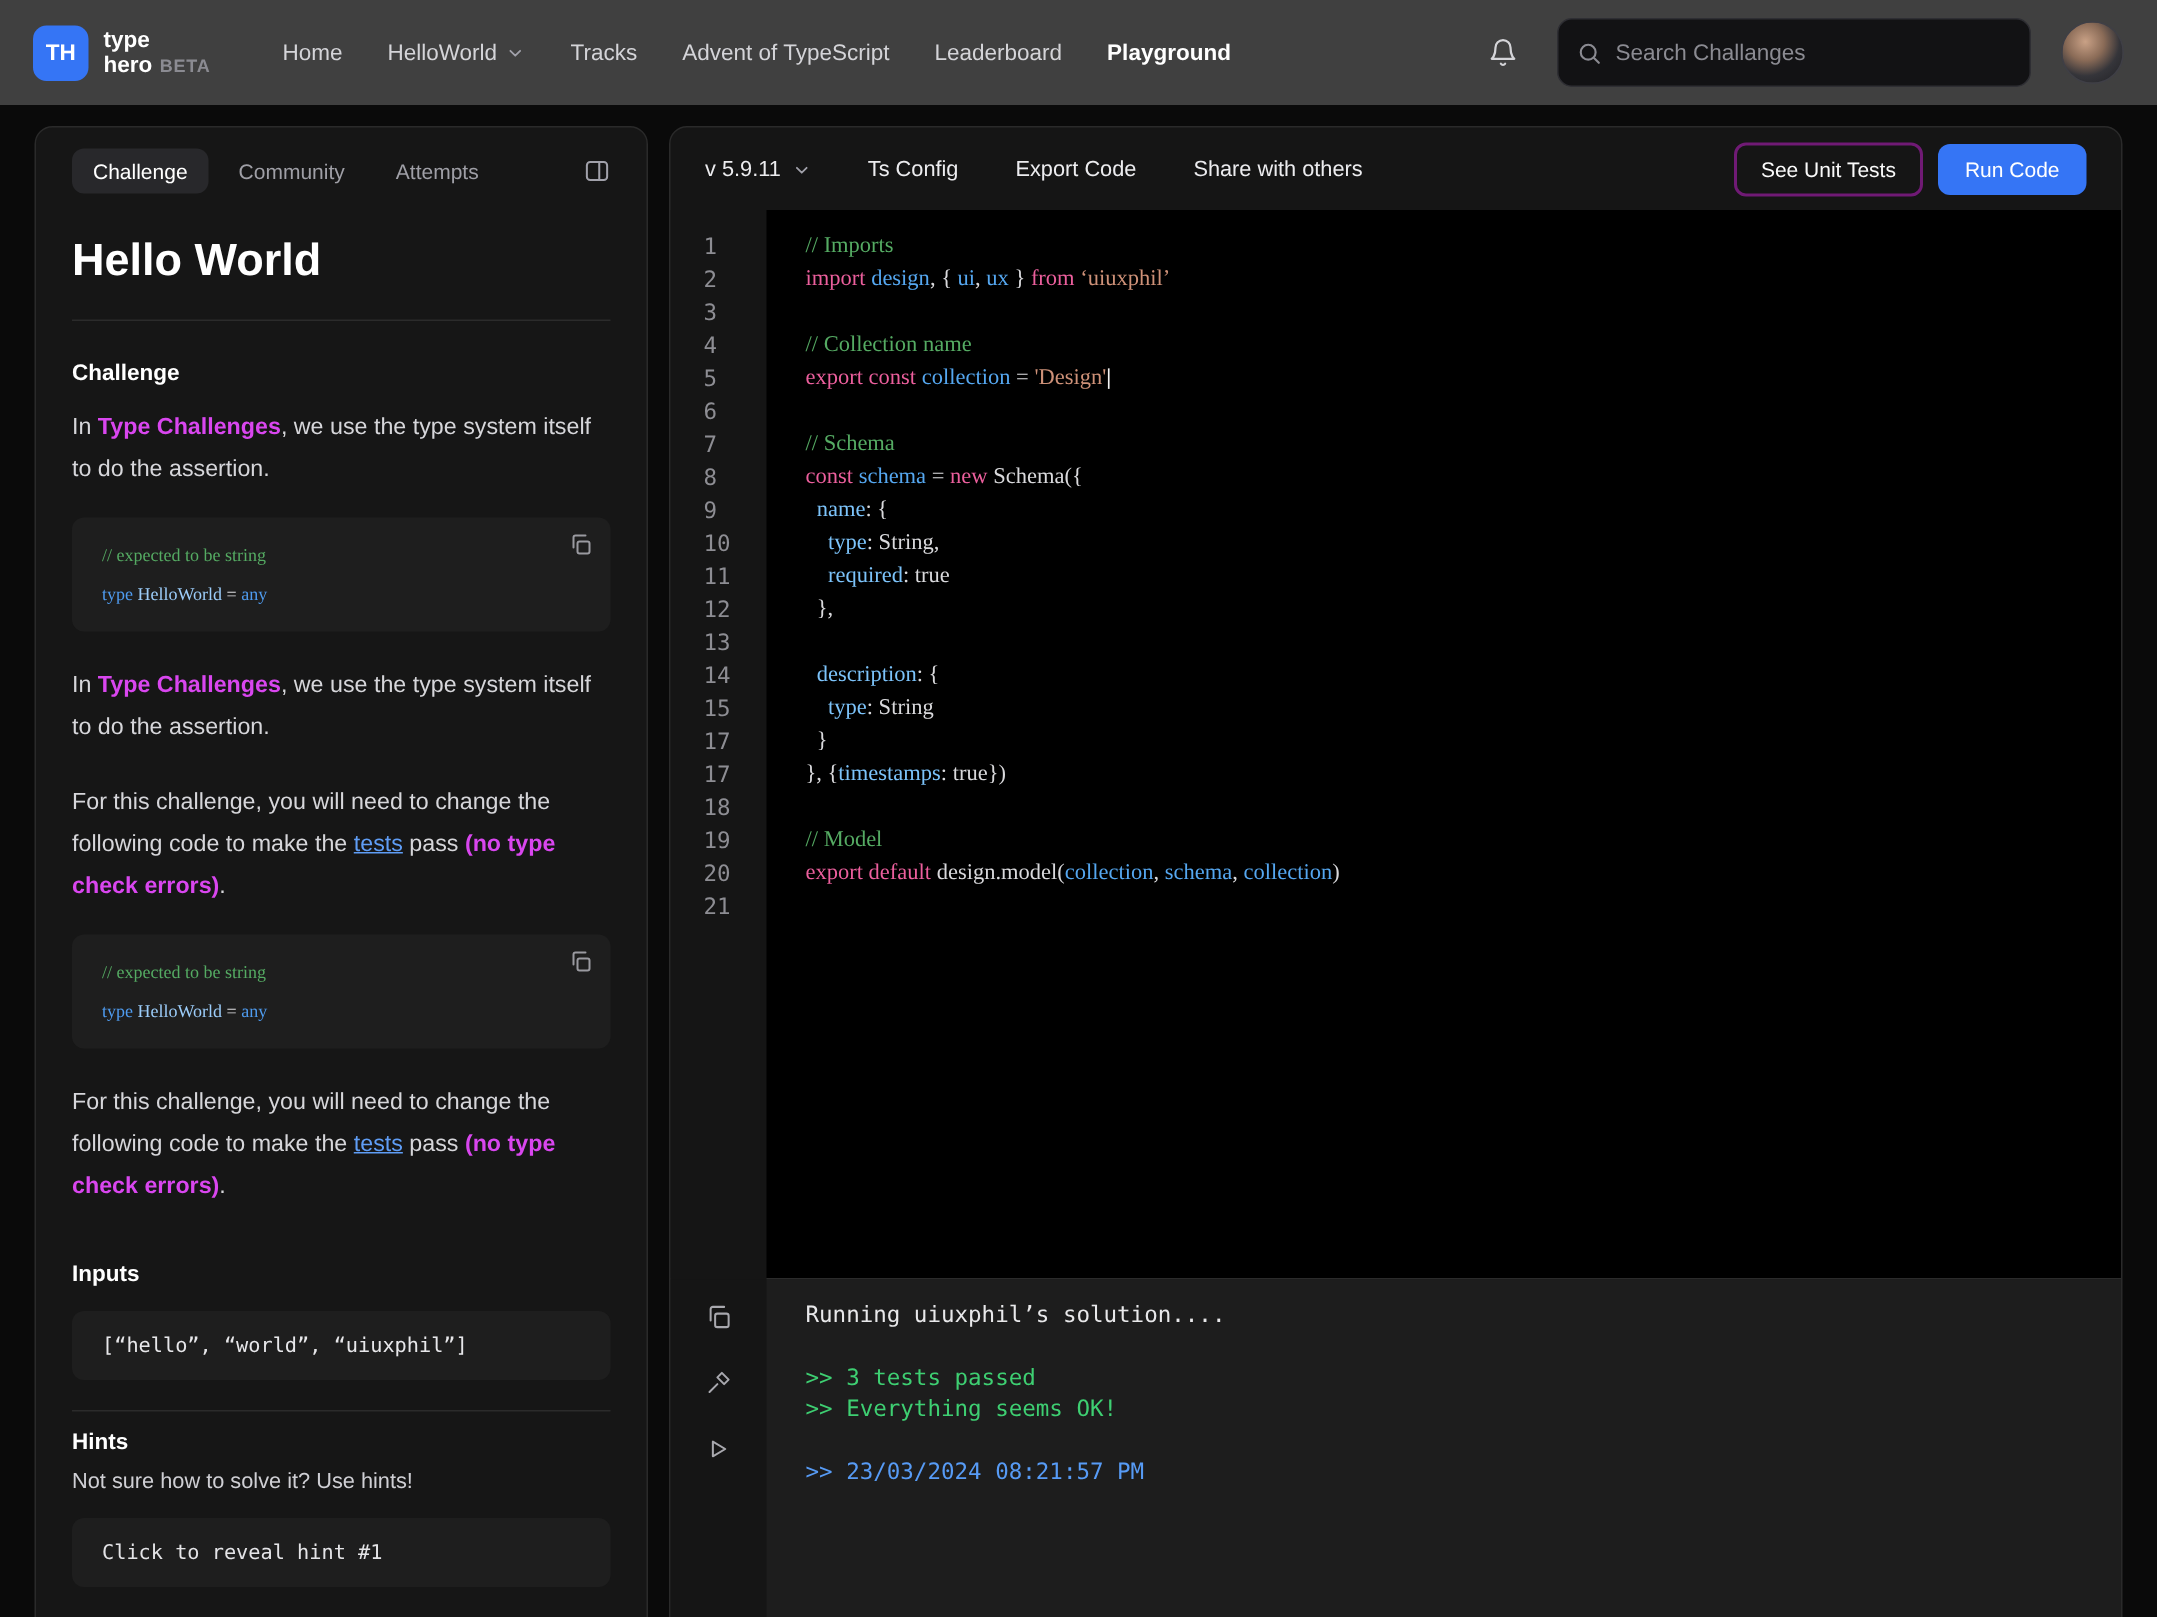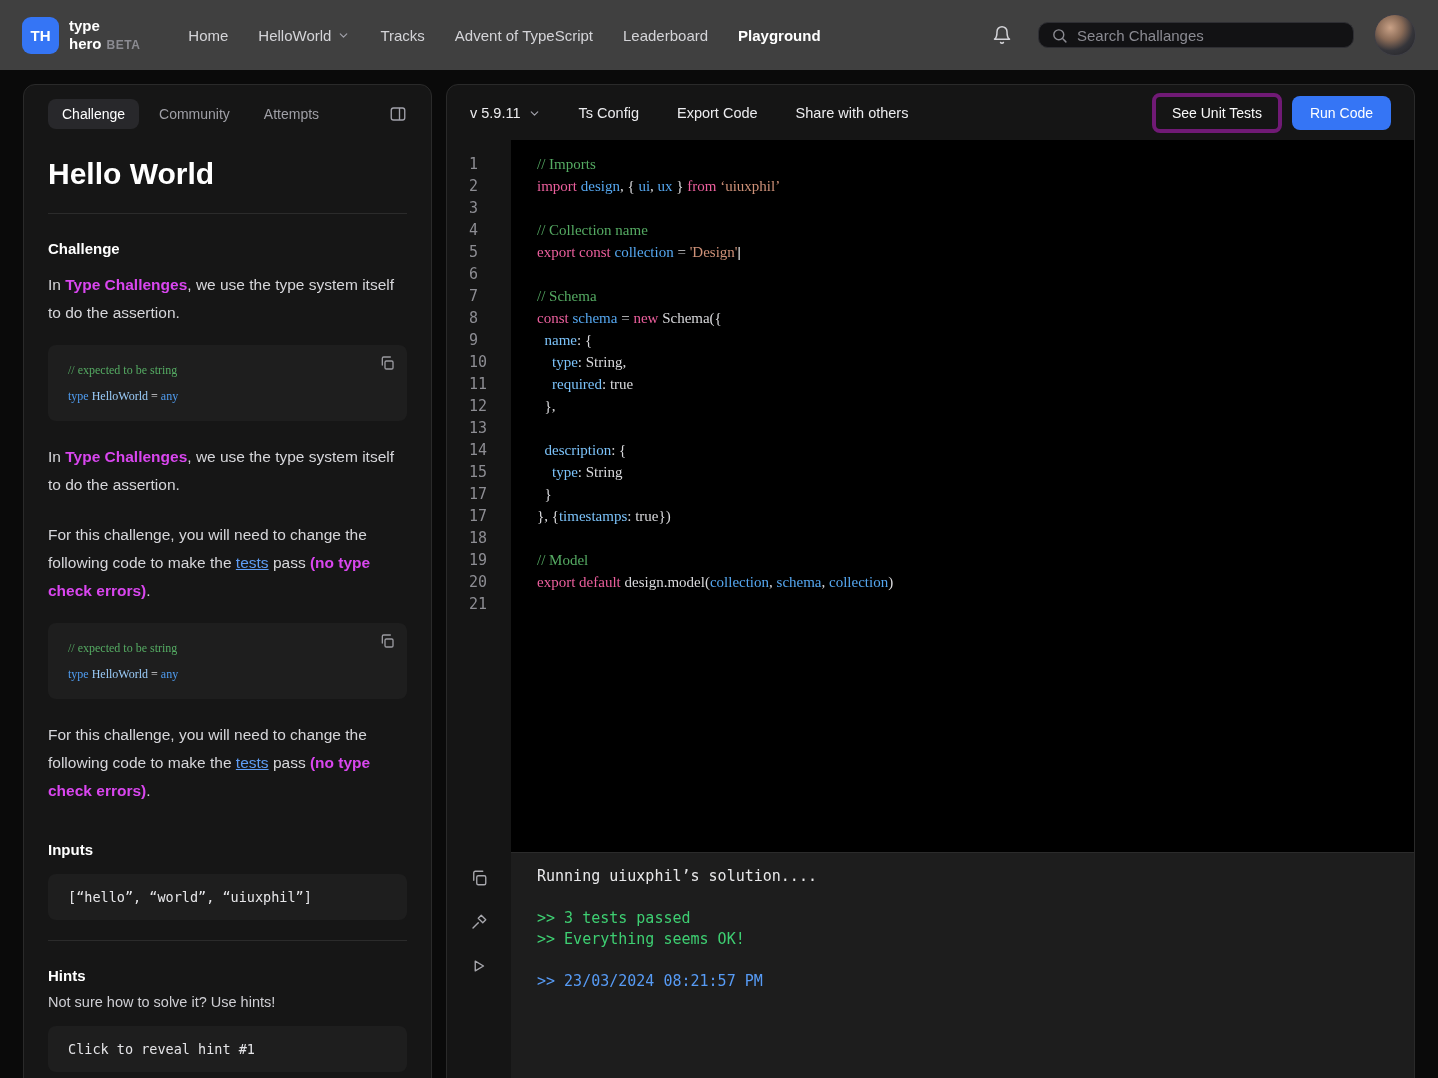--- a/index.html
+++ b/index.html
@@ -13,21 +13,21 @@
   display:flex;align-items:center;justify-content:center;font-weight:700;font-size:15px;color:#fff}
 .brand-text{margin-left:10px;font-weight:700;font-size:15px;line-height:1.15;color:#fff}
 .brand-line2{display:flex;align-items:baseline}
 .beta{font-size:12px;color:#8b8b92;font-weight:600;margin-left:5px;letter-spacing:.5px}
 .nav-items{display:flex;gap:30px;margin-left:48px;align-items:center}
 .nav-item{color:#d4d4d8;font-size:15px;cursor:pointer;display:flex;align-items:flex-start;gap:6px;white-space:nowrap}
 .nav-item.active{color:#fff;font-weight:600}
 .chev{display:inline-flex;color:#a1a1aa;margin-top:2px}
 .nav-right{margin-left:auto;display:flex;align-items:center;gap:20px}
 .bell{color:#d4d4d8;display:flex;cursor:pointer;margin-right:6px}
-.search-box{width:316px;height:26px;border:1px solid #2e2e33;border-radius:10px;background:#121214;
+.search-box{width:316px;height:46px;border:1px solid #2e2e33;border-radius:10px;background:#121214;
   display:flex;align-items:center;padding:0 12px;gap:9px}
 .search-box input{background:transparent;border:none;outline:none;color:#e4e4e7;font-size:15px;flex:1;
   font-family:"Liberation Sans","DejaVu Sans",sans-serif}
 .search-box input::placeholder{color:#8b8b92}
 .avatar{width:42px;height:42px;border-radius:50%;border:1px solid #3f3f46;cursor:pointer;
   background:radial-gradient(circle at 38% 32%,#c9a186 0%,#8a6b57 34%,#35353a 62%,#202024 100%)}
 
 
 .main{display:flex;gap:14px;padding:14px 23px 0}
 .left-panel{width:409px;min-width:409px;height:1100px;background:#161616;border:1px solid #2a2a2a;
@@ -57,21 +57,21 @@
 .divider2{border:none;height:1px;background:#2b2b2b;margin-top:20px}
 .hints-sub{font-size:14.5px;color:#cfcfd4;margin-top:10px}
 .hint-block{background:#1e1e1e;border-radius:8px;padding:15px 20px;margin-top:16px;cursor:pointer;
   font-family:"DejaVu Sans Mono","Liberation Mono",monospace;font-size:13.5px;color:#e4e4e7;min-height:46px}
 
 
 .toolbar{height:55px;min-height:55px;display:flex;align-items:center;padding:0 23px;gap:38px;
   font-size:14.5px;color:#ececef}
 .toolbar-item{display:flex;align-items:center;gap:7px;cursor:pointer;white-space:nowrap}
 .toolbar-actions{margin-left:auto;display:flex;align-items:center;gap:10px}
-.btn-outline{border:4px solid #701a75;border-radius:8px;padding:8px 16px;font-size:14px;color:#fafafa;
+.btn-outline{border:2px solid #701a75;border-radius:8px;padding:8px 16px;font-size:14px;color:#fafafa;
   background:transparent;cursor:pointer;font-family:inherit}
 .btn-primary{border:none;border-radius:8px;padding:9px 18px;font-size:14px;color:#fff;font-weight:500;
   background:var(--c-accent,#3575f5);cursor:pointer;font-family:inherit}
 .editor{display:flex;flex:1;min-height:0}
 .gutter{width:64px;min-width:64px;background:#151515;padding:13px 0 0 22px;
   font-family:"DejaVu Sans Mono","Liberation Mono",monospace;font-size:15px;color:#8d8d93}
 .ln{height:22px;line-height:22px}
 .codearea{flex:1;background:#000000;padding:13px 0 0 26px;cursor:text;
   font-family:Liberation Serif, serif;font-size:15px;color:var(--c-plain,#d9d9dc)}
 .cl{height:22px;line-height:22px;white-space:pre}
@@ -207,21 +207,21 @@
       <div class="snippet-code"><span class="tok-blue1">type</span><span class="tok-blue2"> HelloWorld</span><span class="tok-plain"> = </span><span class="tok-blue1">any</span></div>
     </div>
 
     <p class="para mt"><span>For this challenge, you will need to change the following code to make the </span><a class="tests-link">tests</a><span> pass </span><b>(no type check errors)</b><span>.</span></p>
 
     <h2 class="section-heading" style="margin-top:36px">Inputs</h2>
     <div class="inputs-block">[“hello”, “world”, “uiuxphil”]</div>
 
     <hr class="divider2">
 
-    <h2 class="section-heading" style="margin-top:26px">Hints</h2>
+    <h2 class="section-heading" style="margin-top:12px">Hints</h2>
     <p class="hints-sub">Not sure how to solve it? Use hints!</p>
     <div class="hint-block">Click to reveal hint #1</div>
 
   </div>
 
   <div class="right-panel">
     <div class="toolbar">
       <div class="toolbar-item">
           <span>v 5.9.11</span>
           <span class="chev">

